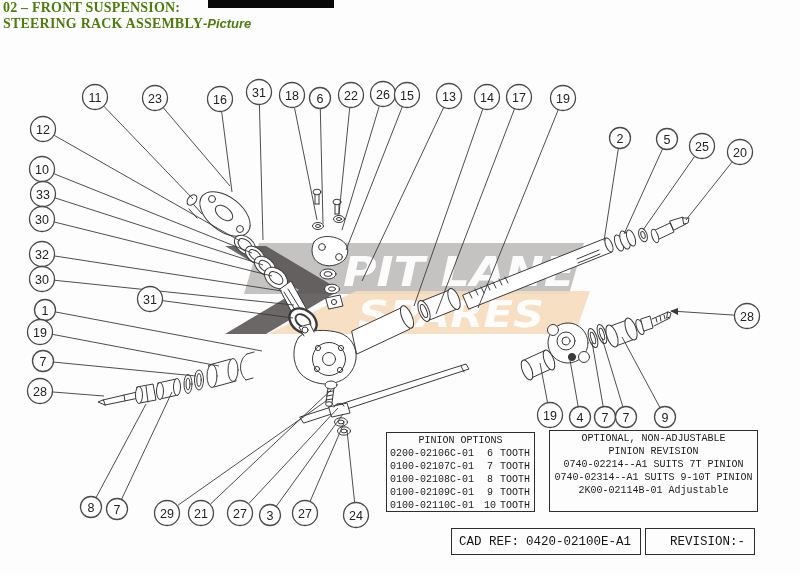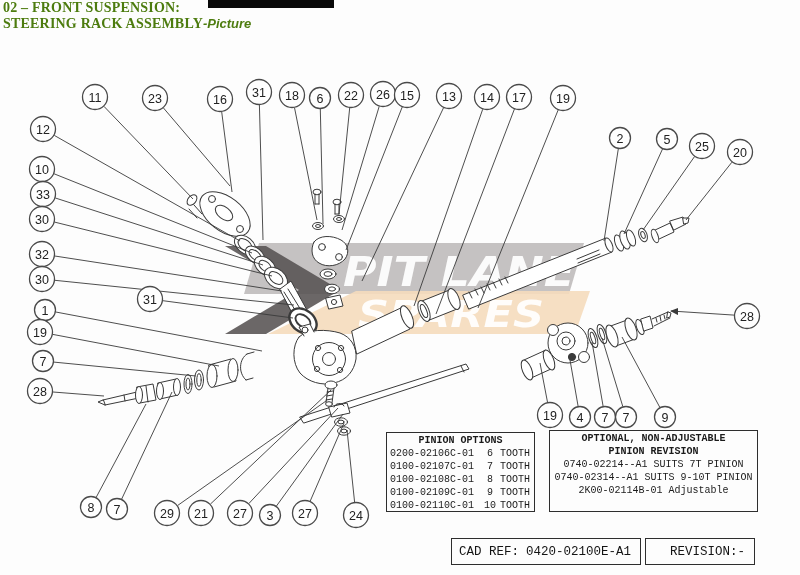--- a/index.html
+++ b/index.html
@@ -12,31 +12,31 @@
     font-family:"Liberation Serif",serif;font-weight:bold;font-size:14px;line-height:16px;
     letter-spacing:.2px;}
   .title-block .suffix{font-weight:bold;font-style:italic;font-family:Liberation Sans, sans-serif;
     font-size:13px;letter-spacing:0;}
   .redaction-bar{position:absolute;left:208px;top:0;width:126px;height:8px;background:#090909;}
 
   
   .tbl{position:absolute;border:1.5px solid #2e2e2e;background:rgba(253,253,253,.97);
     font-family:"Liberation Mono",monospace;font-size:10px;line-height:13px;color:#1b1b1b;
     box-sizing:border-box;padding:1px 3px;}
-  .tbl .tbl-title{text-align:center;white-space:pre;font-weight:bold;}
+  .tbl .tbl-title{text-align:center;white-space:pre;}
   .pinion-table{left:386px;top:432px;width:149px;height:80px;}
   .prow{display:flex;}
   .prow .part{width:90px;}
   .prow .cnt{width:20px;text-align:center;}
   .carriers-table{left:549px;top:430px;width:209px;height:82px;text-align:center;}
 
   
   .foot-box{position:absolute;top:528px;height:27px;border:1.5px solid #2e2e2e;
     background:#fdfdfd;display:flex;align-items:center;box-sizing:border-box;
-    font-family:"Liberation Mono",monospace;font-size:12.5px;color:#141414;margin-top:10px;}
+    font-family:"Liberation Mono",monospace;font-size:12.5px;color:#141414;}
   .cad-box{left:451px;width:190px;padding:0 7px;gap:7px;}
   .rev-box{left:645px;width:110px;padding:0 9px;justify-content:flex-end;}
 
   
   .balloon{fill:#fefefe;stroke:#4a4a4a;stroke-width:1.3;}
   .balloon-num{font-family:"Liberation Sans",sans-serif;font-size:12.5px;fill:#222;
     text-anchor:middle;}
   .leader{stroke:#3a3a3a;stroke-width:.9;fill:none;}
   .wm-text{font-family:"DejaVu Sans",sans-serif;font-weight:bold;font-style:italic;
     fill:rgba(255,255,255,.93);}

